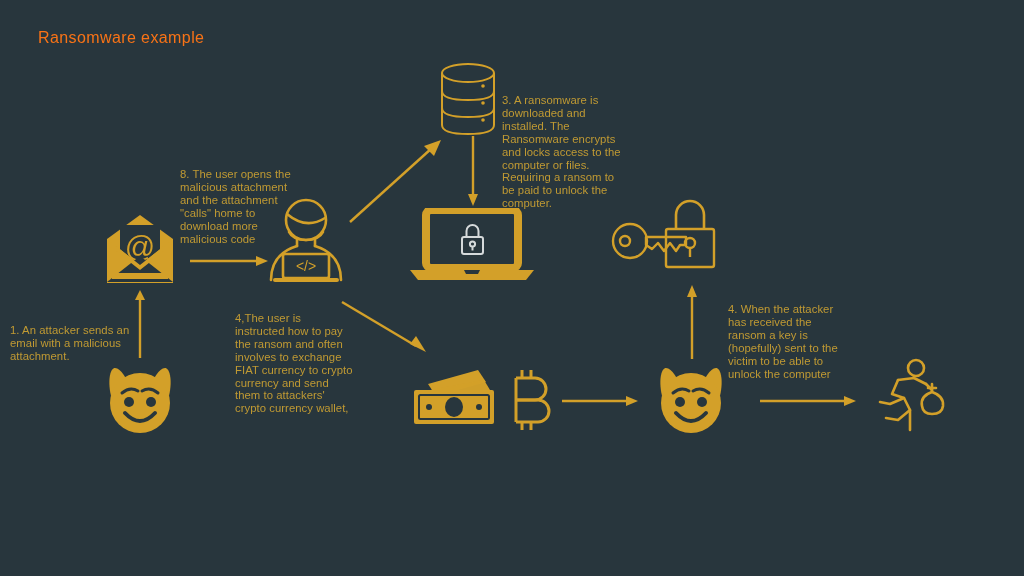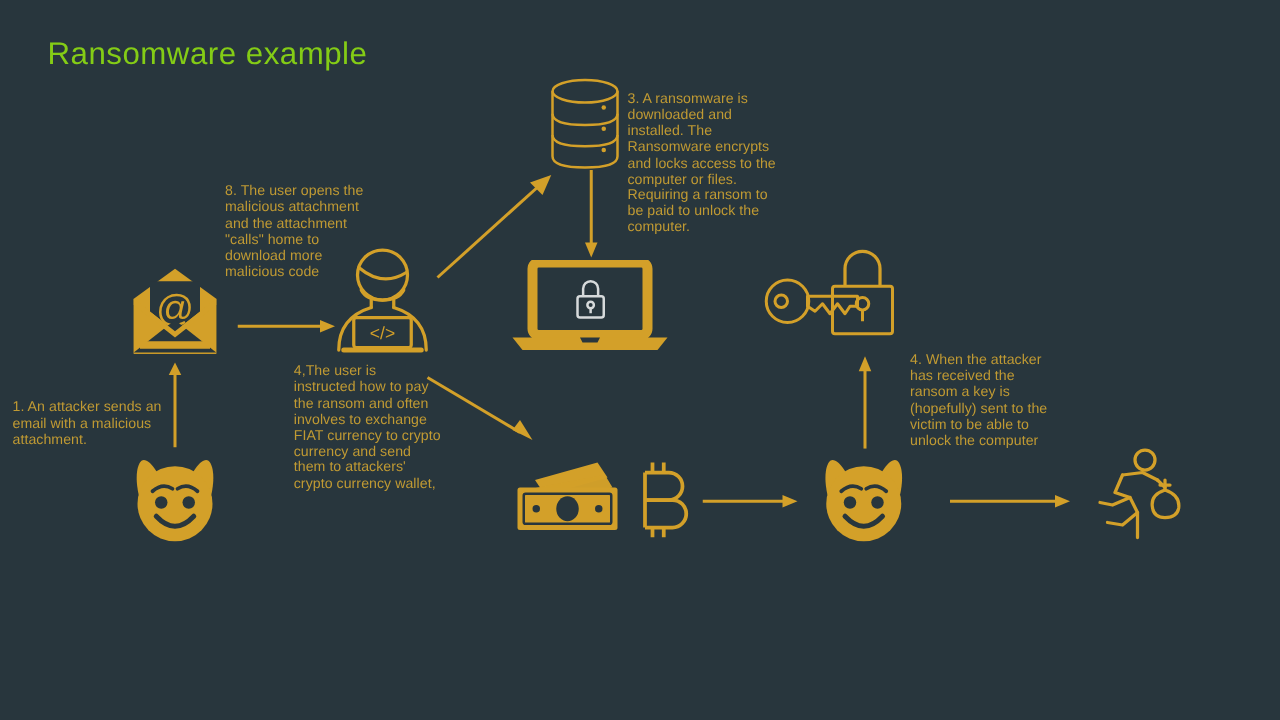--- a/index.html
+++ b/index.html
@@ -12,33 +12,34 @@
     width: 1024px;
     height: 576px;
     background: #28363d;
     overflow: hidden;
     font-family: "Liberation Sans", sans-serif;
   }
   .title {
     position: absolute;
     left: 38px;
     top: 29px;
-    font-size: 25px;
-    color: #84cc16;
+    font-size: 16px;
+    color: #f97316;
     letter-spacing: 0.4px;
     white-space: nowrap;
   }
   .caption {
     position: absolute;
     color: #c09a33;
     font-size: 11.3px;
     line-height: 12.9px;
     letter-spacing: 0.05px;
-  }
-  .cap1 { left: 10px;  top: 320px; width: 130px; }
+    margin-top: 21px;
+  }
+  .cap1 { left: 10px;  top: 303px; width: 130px; }
   .cap2 { left: 180px; top: 147px; width: 120px; }
   .cap3 { left: 502px; top: 73px;  width: 122px; }
   .cap4 { left: 235px; top: 291px; width: 118px; }
   .cap5 { left: 728px; top: 282px; width: 118px; }
 
   .icon { position: absolute; }
   .arrow { position: absolute; }
 
   
   .ico-envelope { left: 103px; top: 213px; width: 74px;  height: 72px; }

